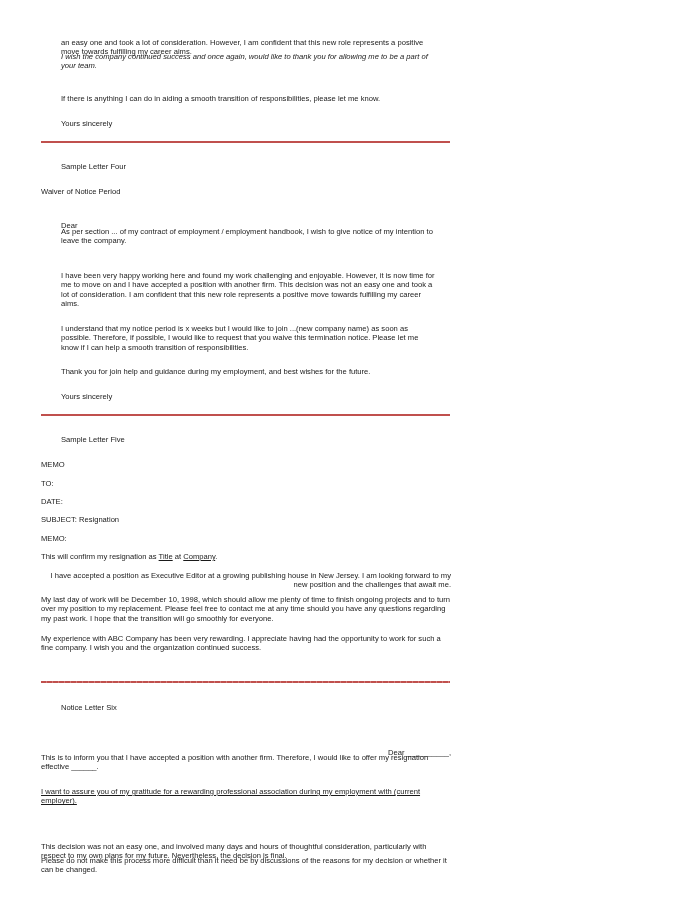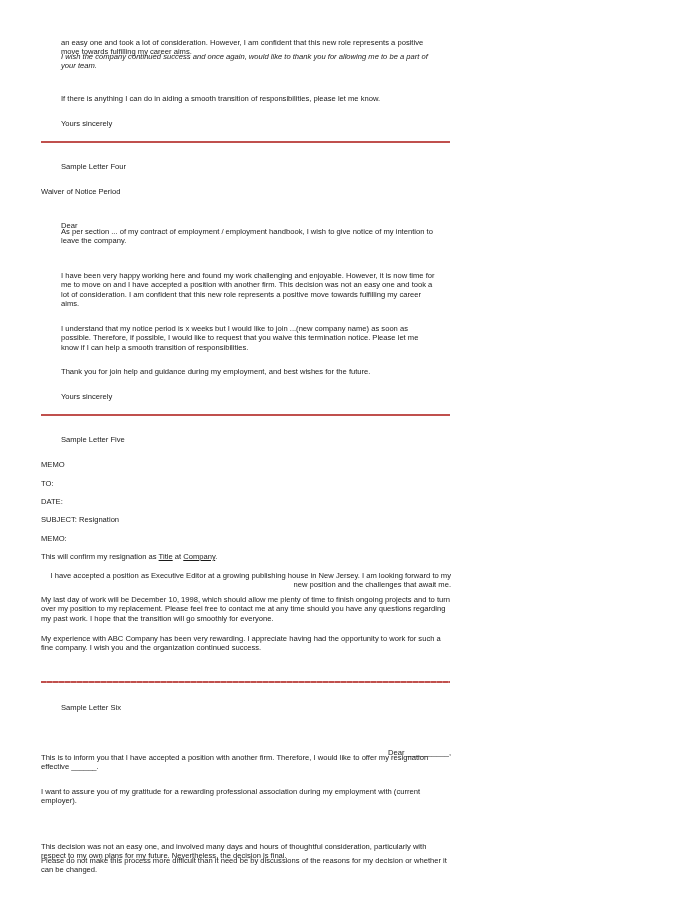--- a/index.html
+++ b/index.html
@@ -37,18 +37,18 @@
 <p class="abs flush" style="top:479px;">TO:</p>
 <p class="abs flush" style="top:497px;">DATE:</p>
 <p class="abs flush" style="top:515px;">SUBJECT: Resignation</p>
 <p class="abs flush" style="top:534px;">MEMO:</p>
 <p class="abs flush" style="top:552px;"><span>This will confirm my resignation as </span><span class="u">Title</span><span> at </span><span class="u">Company</span><span>.</span></p>
 <p class="abs flush" style="top:571px;text-align:right;">I have accepted a position as Executive Editor at a growing publishing house in New Jersey. I am looking forward to my new position and the challenges that await me.</p>
 <p class="abs flush" style="top:583px;margin-top:12px;">My last day of work will be December 10, 1998, which should allow me plenty of time to finish ongoing projects and to turn over my position to my replacement. Please feel free to contact me at any time should you have any questions regarding my past work. I hope that the transition will go smoothly for everyone.</p>
 <p class="abs flush" style="top:634px;">My experience with ABC Company has been very rewarding. I appreciate having had the opportunity to work for such a fine company. I wish you and the organization continued success.</p>
 <div class="rule dashed" style="top:681px;"></div>
 
-<p class="abs flush bold" style="top:703px;">Sample Letter Six</p>
+<p class="abs flush bold" style="top:703px;">Notice Letter Six</p>
 <p class="abs flush" style="top:748px; white-space:pre;text-align:right;"> Dear __________,</p>
 <p class="abs flush" style="top:753px;">This is to inform you that I have accepted a position with another firm.  Therefore, I would like to offer my resignation effective ______.</p>
-<p class="abs flush" style="top:787px;">I want to assure you of my gratitude for a rewarding professional association during my employment with (current employer).</p>
+<p class="abs flush" style="top:787px;text-decoration:underline;">I want to assure you of my gratitude for a rewarding professional association during my employment with (current employer).</p>
 <p class="abs flush" style="top:842px;">This decision was not an easy one, and involved many days and hours of thoughtful consideration, particularly with respect to my own plans for my future.  Nevertheless, the decision is final.</p>
 <p class="abs flush" style="top:856px;">Please do not make this process more difficult than it need be by discussions of the reasons for my decision or whether it can be changed.</p>
 
 </body></html>

